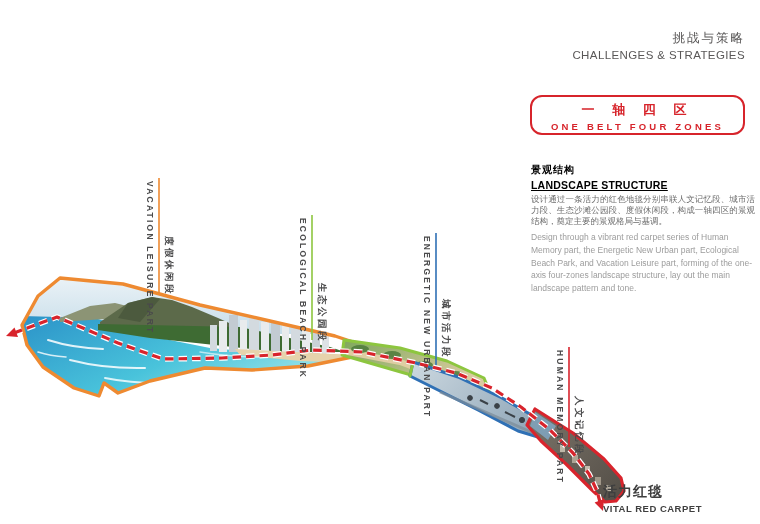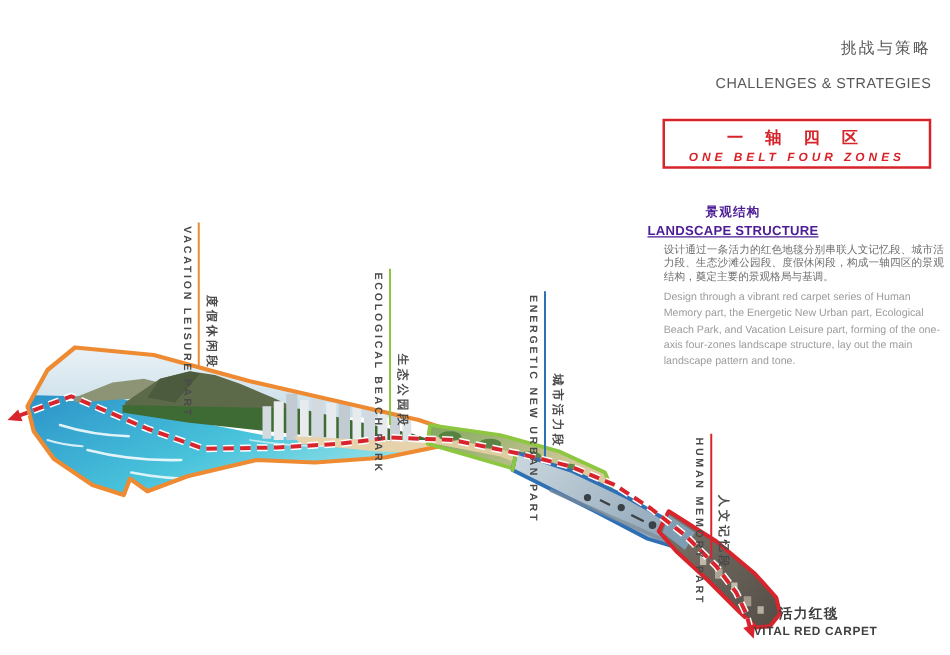--- a/index.html
+++ b/index.html
@@ -6,33 +6,33 @@
   body{
     width:760px;height:524px;overflow:hidden;background:#ffffff;
     font-family:"Liberation Sans", sans-serif;
     position:relative;
   }
   .page{position:absolute;inset:0;background:#ffffff;}
 
   
   .hdr{position:absolute;top:30px;right:15px;text-align:right;color:#595757;}
   .hdr-cn{font-size:12.5px;letter-spacing:2px;font-weight:normal;}
-  .hdr-en{font-size:11.5px;letter-spacing:.4px;margin-top:14px;}
+  .hdr-en{font-size:11.5px;letter-spacing:.4px;margin-top:2px;}
 
   
   .badge{
     position:absolute;left:530px;top:95px;width:211px;height:36px;
-    border:2px solid #d7242b;border-radius:0;text-align:center;
+    border:2px solid #d7242b;border-radius:12px;text-align:center;
     color:#d7242b;
   }
   .badge-cn{font-size:13px;font-weight:bold;letter-spacing:7px;margin-top:4px;}
-  .badge-en{font-size:9.5px;font-weight:bold;letter-spacing:3.2px;margin-top:2px;font-style:italic;}
-
-  
-  .sec-head{position:absolute;left:518px;top:163px;color:#4c1d95;text-align:center;}
+  .badge-en{font-size:9.5px;font-weight:bold;letter-spacing:3.2px;margin-top:2px;}
+
+  
+  .sec-head{position:absolute;left:531px;top:163px;color:#000000;}
   .sec-head-cn{font-size:10px;font-weight:bold;letter-spacing:1px;}
   .sec-head-en{font-size:10.5px;font-weight:bold;letter-spacing:.2px;margin-top:2px;text-decoration:underline;}
   .para-cn{
     position:absolute;left:531px;top:194px;width:224px;margin:0;
     font-size:8.5px;line-height:1.32;color:#6e6e6e;text-align:justify;font-family:Liberation Serif, serif;
   }
   .para-en{
     position:absolute;left:531px;top:231px;width:224px;margin:0;
     font-size:8.5px;line-height:1.5;color:#9c9c9c;text-align:left;
   }
@@ -40,21 +40,21 @@
   
   .vlabel{
     position:absolute;writing-mode:vertical-lr;text-orientation:sideways;
     white-space:nowrap;color:#4a4a4b;
   }
   .vlabel.en{font-size:8.5px;font-weight:bold;letter-spacing:2.2px;}
   .vlabel.cn{font-size:9.5px;font-weight:bold;letter-spacing:2.5px;}
 
   
   .carpet-label{position:absolute;left:603px;top:483px;color:#3f3f3f;}
-  .carpet-cn{font-size:11px;font-weight:bold;letter-spacing:1px;margin-left:20px;}
+  .carpet-cn{font-size:14px;font-weight:bold;letter-spacing:1px;}
   .carpet-en{font-size:9.5px;font-weight:bold;letter-spacing:.5px;margin-top:2px;}
 
   svg{position:absolute;left:0;top:0;}
 </style>
 </head>
 <body>
 
 <div class="page">
 
   <svg width="760" height="524" viewBox="0 0 760 524">

